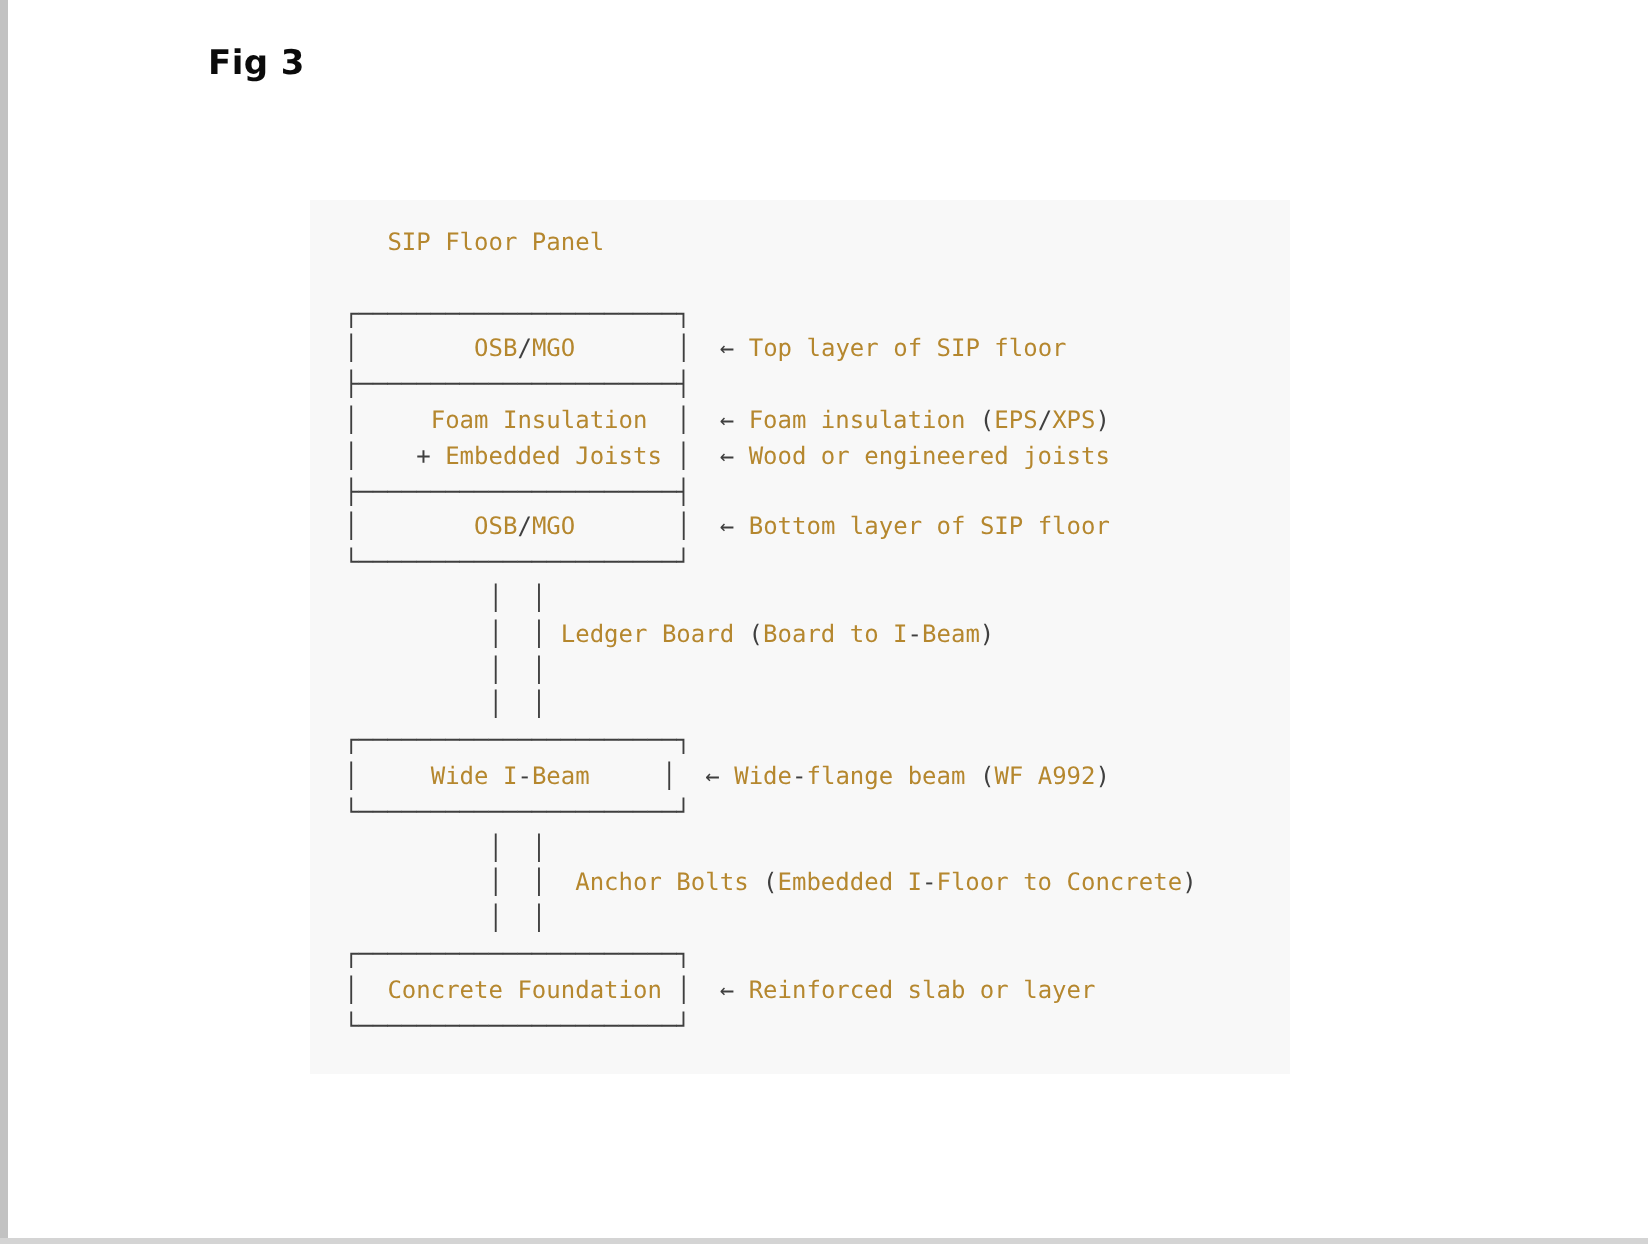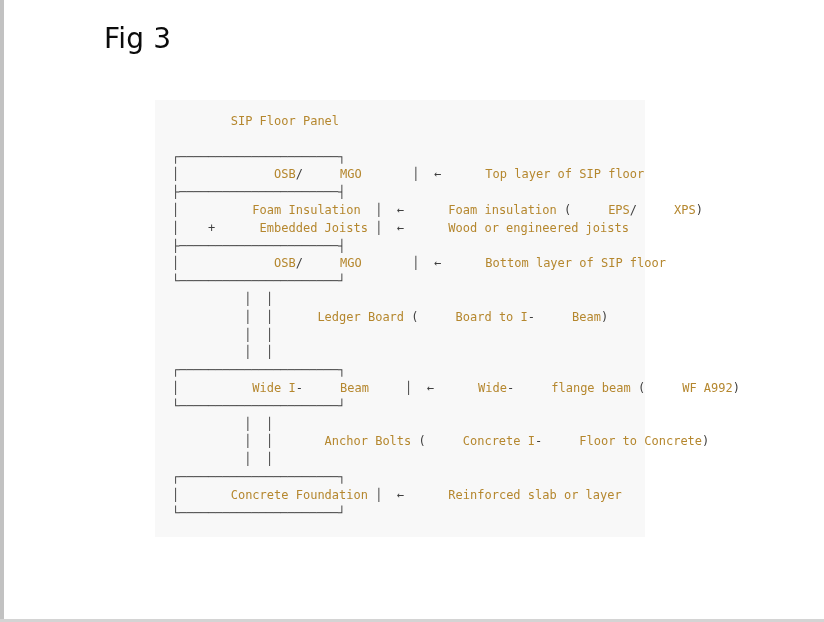--- a/index.html
+++ b/index.html
@@ -26,43 +26,43 @@
   .edge-bottom {
     position: absolute;
     left: 0; bottom: 0;
     width: 824px; height: 3px;
     background: #d4d4d4;
   }
   .fig-title {
     position: absolute;
     left: 104px;
     top: 22px;
-    font-size: 28px;
-    font-weight: 400;
+    font-size: 17px;
+    font-weight: 700;
     color: #0b0b0b;
     letter-spacing: 0.2px;
   }
   .codeblock {
     position: absolute;
     left: 155px;
     top: 100px;
     width: 490px;
     height: 437px;
     background: var(--codebg);
     padding: 13px 17px;
   }
   pre.ascii {
     margin: 0;
     font-family: "DejaVu Sans Mono", monospace;
     font-size: 12px;
     line-height: 17.8px;
     white-space: pre;
     color: var(--punct);
   }
-  pre.ascii .w { color: var(--amber); margin-left: 37px; }
+  pre.ascii .w { color: var(--amber); }
   pre.ascii .p { color: var(--punct); }
 </style>
 </head>
 <body>
 
 <div class="edge-left"></div>
 <div class="edge-bottom"></div>
 
 <div class="fig-title">Fig 3</div>
 
@@ -78,18 +78,18 @@
 <span class="p">│        </span><span class="w">OSB</span><span class="p">/</span><span class="w">MGO</span><span class="p">       │  ← </span><span class="w">Bottom layer of SIP floor</span>
 <span class="p">└──────────────────────┘</span>
 <span class="p">          │  │</span>
 <span class="p">          │  │ </span><span class="w">Ledger Board</span><span class="p"> (</span><span class="w">Board to I</span><span class="p">-</span><span class="w">Beam</span><span class="p">)</span>
 <span class="p">          │  │</span>
 <span class="p">          │  │</span>
 <span class="p">┌──────────────────────┐</span>
 <span class="p">│     </span><span class="w">Wide I</span><span class="p">-</span><span class="w">Beam</span><span class="p">     │  ← </span><span class="w">Wide</span><span class="p">-</span><span class="w">flange beam</span><span class="p"> (</span><span class="w">WF A992</span><span class="p">)</span>
 <span class="p">└──────────────────────┘</span>
 <span class="p">          │  │</span>
-<span class="p">          │  │  </span><span class="w">Anchor Bolts</span><span class="p"> (</span><span class="w">Concrete I</span><span class="p">-</span><span class="w">Floor to Concrete</span><span class="p">)</span>
+<span class="p">          │  │  </span><span class="w">Anchor Bolts</span><span class="p"> (</span><span class="w">Embedded I</span><span class="p">-</span><span class="w">Floor to Concrete</span><span class="p">)</span>
 <span class="p">          │  │</span>
 <span class="p">┌──────────────────────┐</span>
 <span class="p">│  </span><span class="w">Concrete Foundation</span><span class="p"> │  ← </span><span class="w">Reinforced slab or layer</span>
 <span class="p">└──────────────────────┘</span></pre>
 </div>
 
 </body></html>

